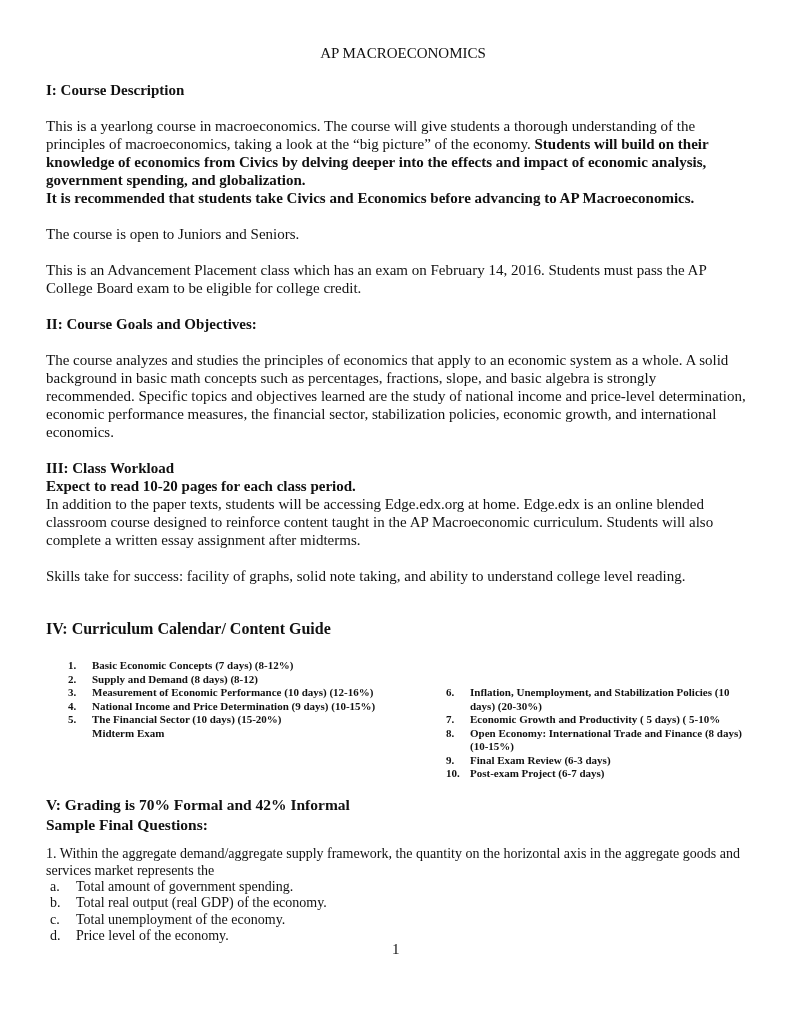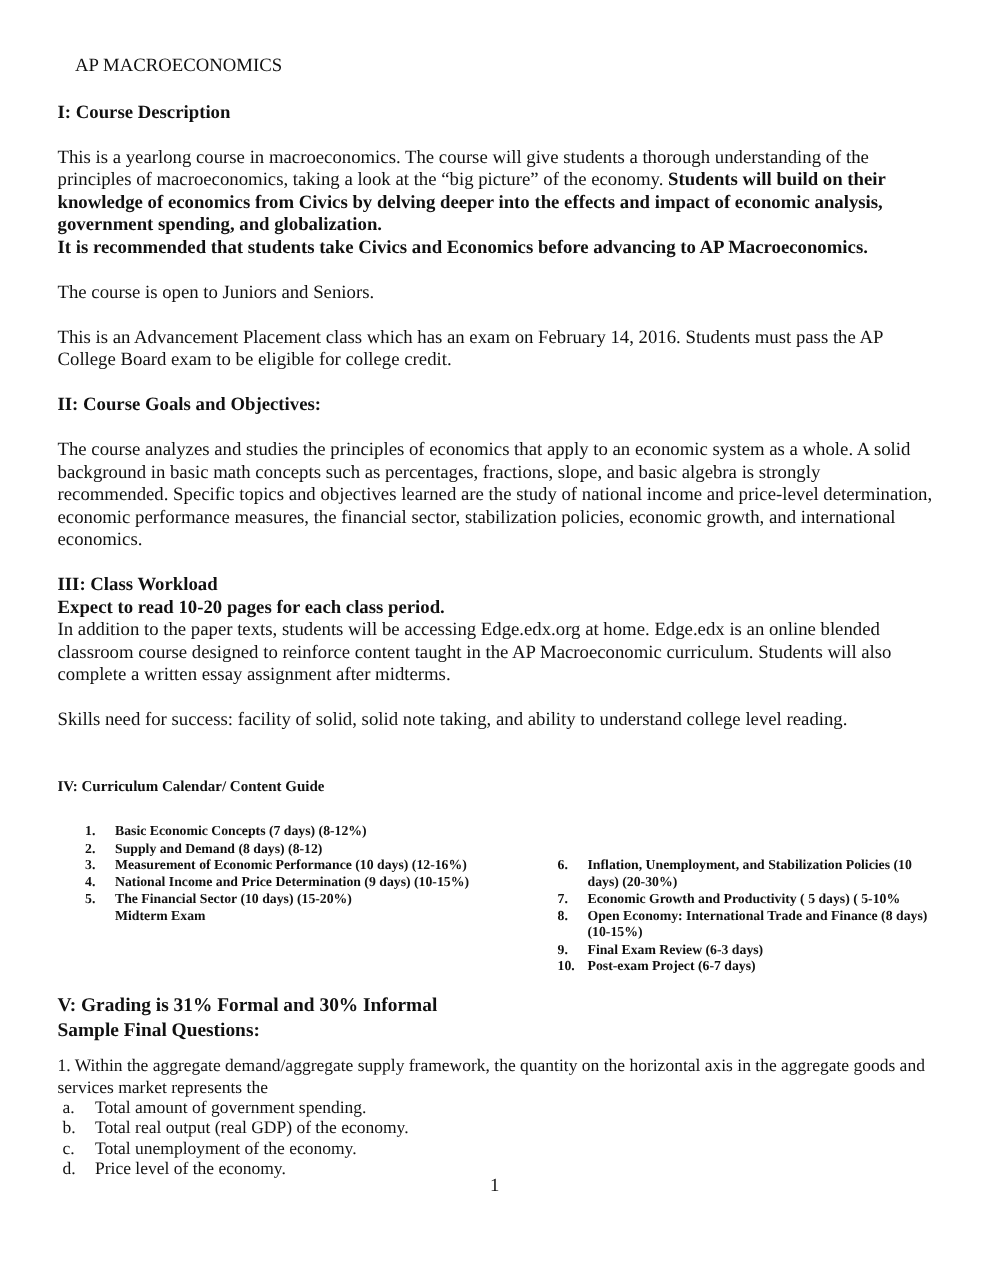--- a/index.html
+++ b/index.html
@@ -2,26 +2,26 @@
 <html><head>
   <meta charset="utf-8">
   <style>
     html, body { margin: 0; padding: 0; background: #ffffff; }
     body {
       width: 791px; height: 1024px; position: relative; overflow: hidden;
       font-family: "Liberation Serif", "DejaVu Serif", serif;
       color: #111111;
     }
     .page { position: absolute; left: 46px; top: 44px; width: 700px; }
-    .title { text-align: left; font-size: 15px; line-height: 19px; margin: 0; padding-left: 14px; }
+    .title { text-align: center; font-size: 15px; line-height: 19px; margin: 0; padding-left: 14px; }
     .h { font-weight: bold; font-size: 15px; line-height: 18px; margin: 0; }
     .p { font-size: 15px; line-height: 18px; margin: 0; }
     .b { font-weight: bold; }
     .gap-s { height: 18px; }
-    .h-big { font-size: 12px; font-weight: bold; line-height: 20px; margin: 0; }
+    .h-big { font-size: 16px; font-weight: bold; line-height: 20px; margin: 0; }
 
     .cal { display: flex; margin-top: 20px; }
     .col { width: 350px; font-family: "Liberation Serif", serif; font-weight: bold; font-size: 11px; line-height: 13.5px; }
     .col.left { padding-left: 22px; width: 328px; }
     .col.right { padding-left: 50px; width: 300px; margin-top: 27px; }
     .ci { display: flex; }
     .ci .num { width: 24px; flex: none; }
     .ci .txt { flex: 1; }
     .sub { padding-left: 24px; }
 
@@ -49,21 +49,21 @@
 
   <p class="h">II: Course Goals and Objectives:</p>
   <div class="gap-s"></div>
   <p class="p">The course analyzes and studies the principles of economics that apply to an economic system as a whole.  A solid background in basic math concepts such as percentages, fractions, slope, and basic algebra is strongly recommended. Specific topics and objectives learned are the study of national income and price-level determination, economic performance measures, the financial sector, stabilization policies, economic growth, and international economics.</p>
   <div class="gap-s"></div>
 
   <p class="h">III: Class Workload</p>
   <p class="h">Expect to read 10-20 pages for each class period.</p>
   <p class="p">In addition to the paper texts, students will be accessing Edge.edx.org at home.  Edge.edx is an online blended classroom course designed to reinforce content taught in the AP Macroeconomic curriculum.  Students will also complete a written essay assignment after midterms.</p>
   <div class="gap-s"></div>
-  <p class="p">Skills need for success: facility of solid, solid note taking, and ability to understand college level reading.</p>
+  <p class="p">Skills take for success: facility of graphs, solid note taking, and ability to understand college level reading.</p>
   <div class="gap-s"></div>
   <div style="height:16px"></div>
 
   <p class="h-big">IV: Curriculum Calendar/ Content Guide</p>
 
   <div class="cal">
     <div class="col left">
       <div class="ci">
           <span class="num">1.</span>
           <span class="txt">Basic Economic Concepts (7 days) (8-12%)</span>
@@ -104,21 +104,21 @@
           <span class="txt">Final Exam Review (6-3 days)</span>
         </div>
       <div class="ci">
           <span class="num">10.</span>
           <span class="txt">Post-exam Project (6-7 days)</span>
         </div>
     </div>
   </div>
 
   <div style="height:14px"></div>
-  <p class="h-big" style="font-size:15.5px">V:  Grading is 31% Formal and 30% Informal</p>
+  <p class="h-big" style="font-size:15.5px">V:  Grading is 70% Formal and 42% Informal</p>
   <p class="h-big" style="font-size:15.5px">Sample Final Questions:</p>
   <div style="height:10px"></div>
   <p class="p" style="font-size:14px;line-height:17px">1. Within the aggregate demand/aggregate supply framework, the quantity on the horizontal axis in the aggregate goods and services market represents the</p>
   <div class="opts">
     <div class="opt">
         <span class="ol">a.</span>
         <span>Total amount of government spending.</span>
       </div>
     <div class="opt">
         <span class="ol">b.</span>

